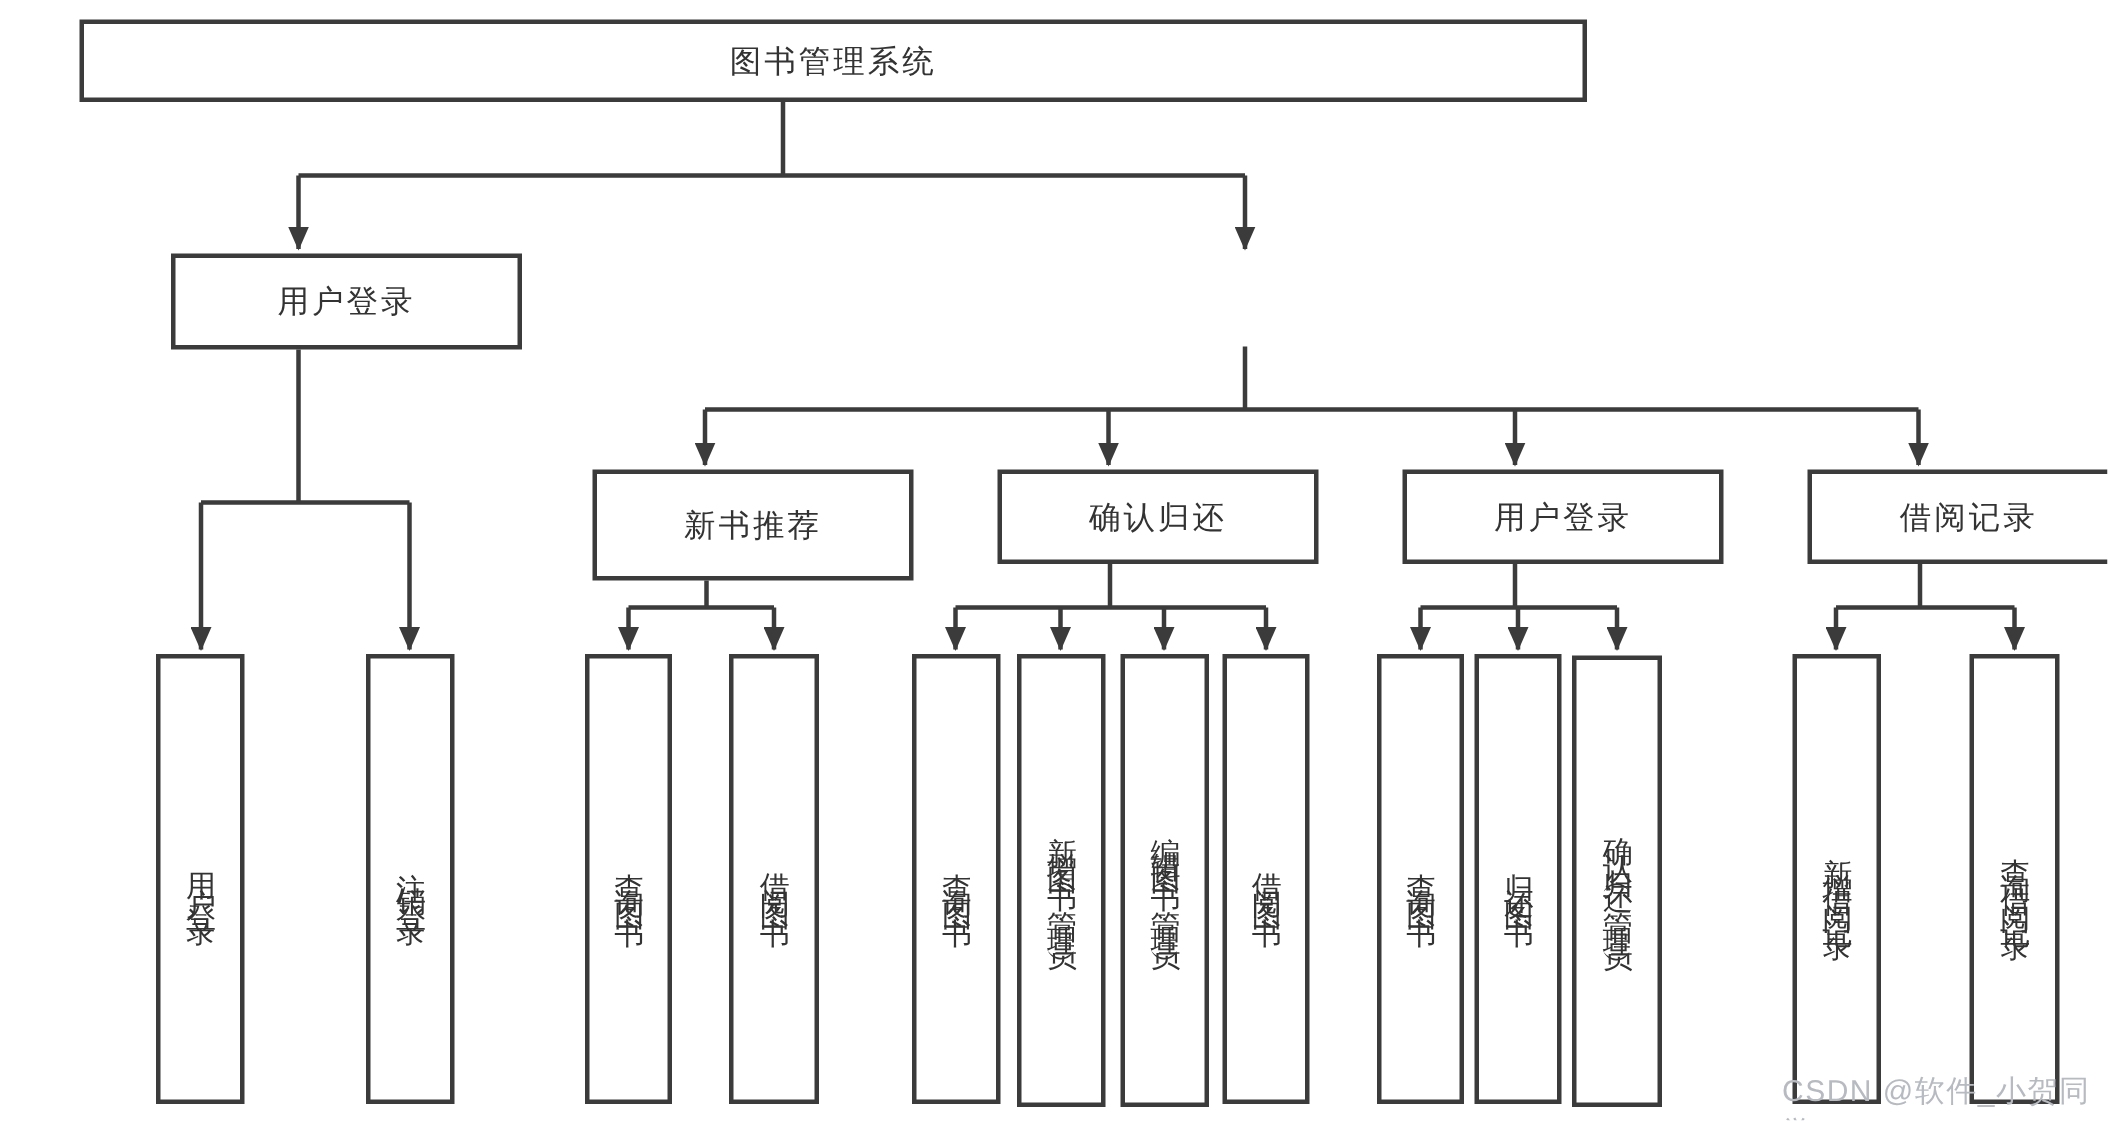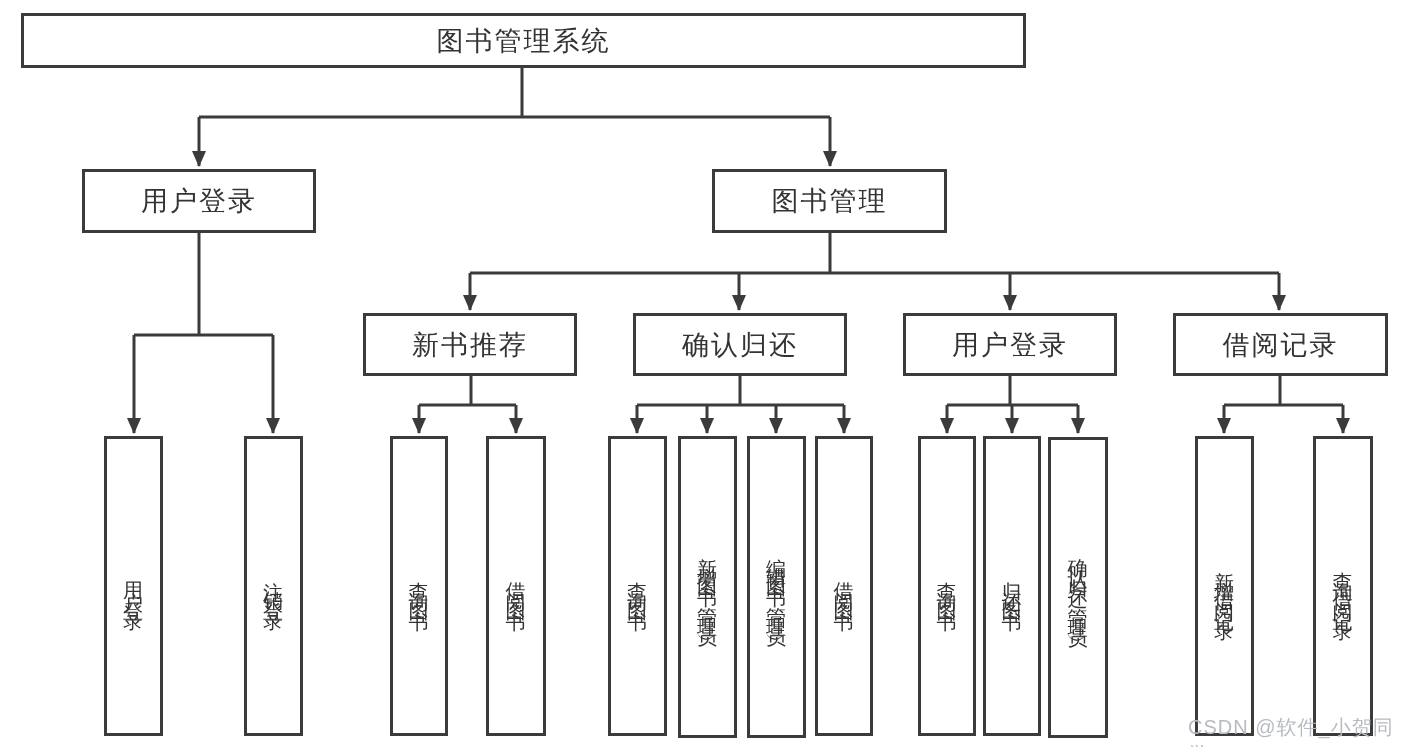--- a/index.html
+++ b/index.html
@@ -7,21 +7,21 @@
     position:relative;width:1405px;height:747px;background:#ffffff;
     font-family:"Liberation Sans",sans-serif;overflow:hidden;
   }
   .wires{position:absolute;left:0;top:0;width:1405px;height:747px;}
   .node{
     position:absolute;box-sizing:border-box;background:#ffffff;
     border:3px solid #3b3b3b;color:#333333;
     display:flex;align-items:center;justify-content:center;
     text-align:center;white-space:nowrap;
   }
-  .h{font-size:27px;letter-spacing:2px;}
+  .h{font-size:21px;letter-spacing:2px;margin-left:32px;}
   .v{
     font-size:20px;letter-spacing:10px;line-height:1;
     writing-mode:vertical-lr;white-space:normal;
   }
   .watermark{
     position:absolute;left:1188px;top:714px;
     font-size:20px;letter-spacing:1px;color:#b7bbc1;
   }
 </style>
 </head>
@@ -68,23 +68,22 @@
 
       <path d="M1280,372 V405 M1224,405 H1343"></path>
       <path d="M1224,405 V433" marker-end="url(#arw)"></path>
       <path d="M1343,405 V433" marker-end="url(#arw)"></path>
     </g>
   </svg>
 
   <div class="node h" style="left:21px;top:13px;width:1005px;height:55px">图书管理系统</div>
 
   <div class="node h" style="left:82px;top:169px;width:234px;height:64px">用户登录</div>
-  <div class="node h" style="left:712px;top:169px;width:235px;height:64px">图书管理</div>
 
-  <div class="node h" style="left:363px;top:313px;width:214px;height:63px">新书推荐</div>
+  <div class="node h" style="left:363px;top:313px;width:214px;height:74px">新书推荐</div>
   <div class="node h" style="left:633px;top:313px;width:214px;height:63px">确认归还</div>
   <div class="node h" style="left:903px;top:313px;width:214px;height:63px">用户登录</div>
   <div class="node h" style="left:1173px;top:313px;width:215px;height:63px">借阅记录</div>
 
   <div class="node v" style="left:104px;top:436px;width:59px;height:300px">用户登录</div>
   <div class="node v" style="left:244px;top:436px;width:59px;height:300px">注销登录</div>
 
   <div class="node v" style="left:390px;top:436px;width:58px;height:300px">查询图书</div>
   <div class="node v" style="left:486px;top:436px;width:60px;height:300px">借阅图书</div>
 

